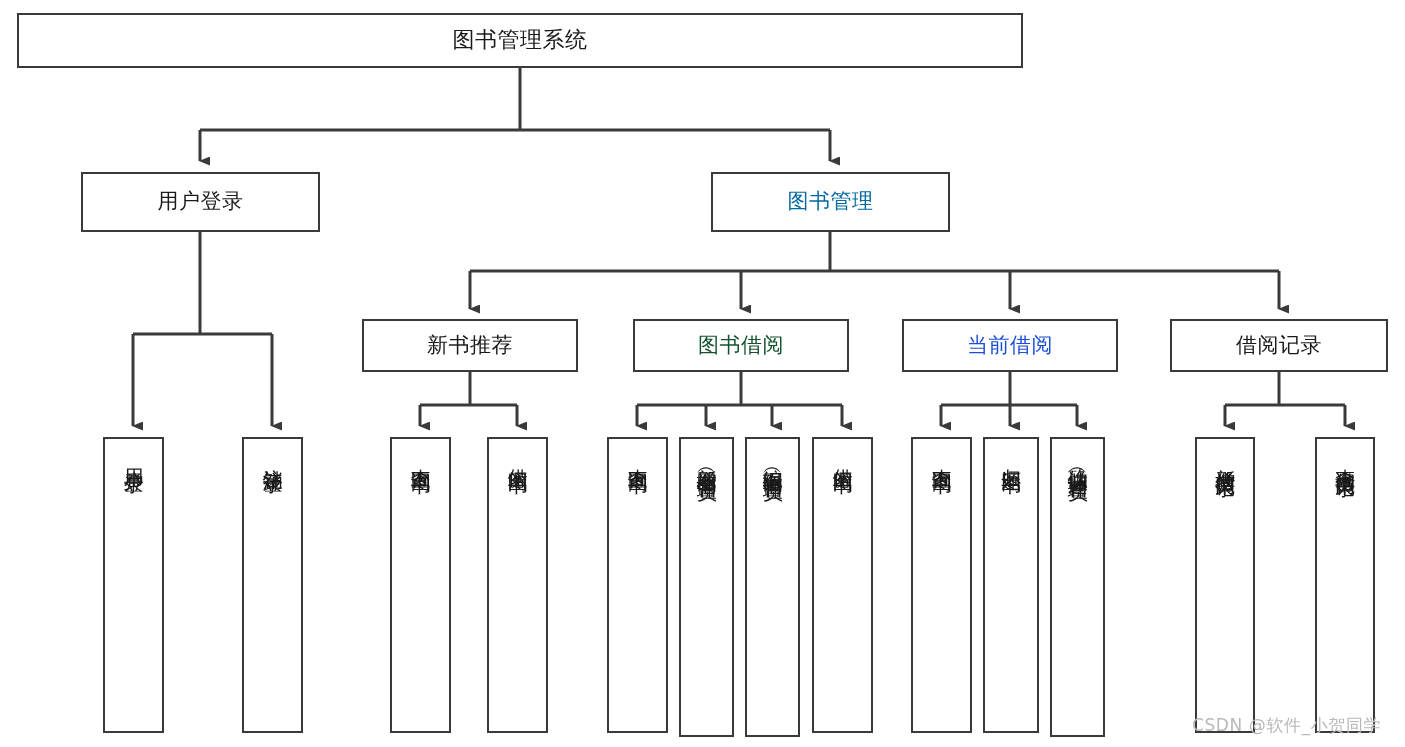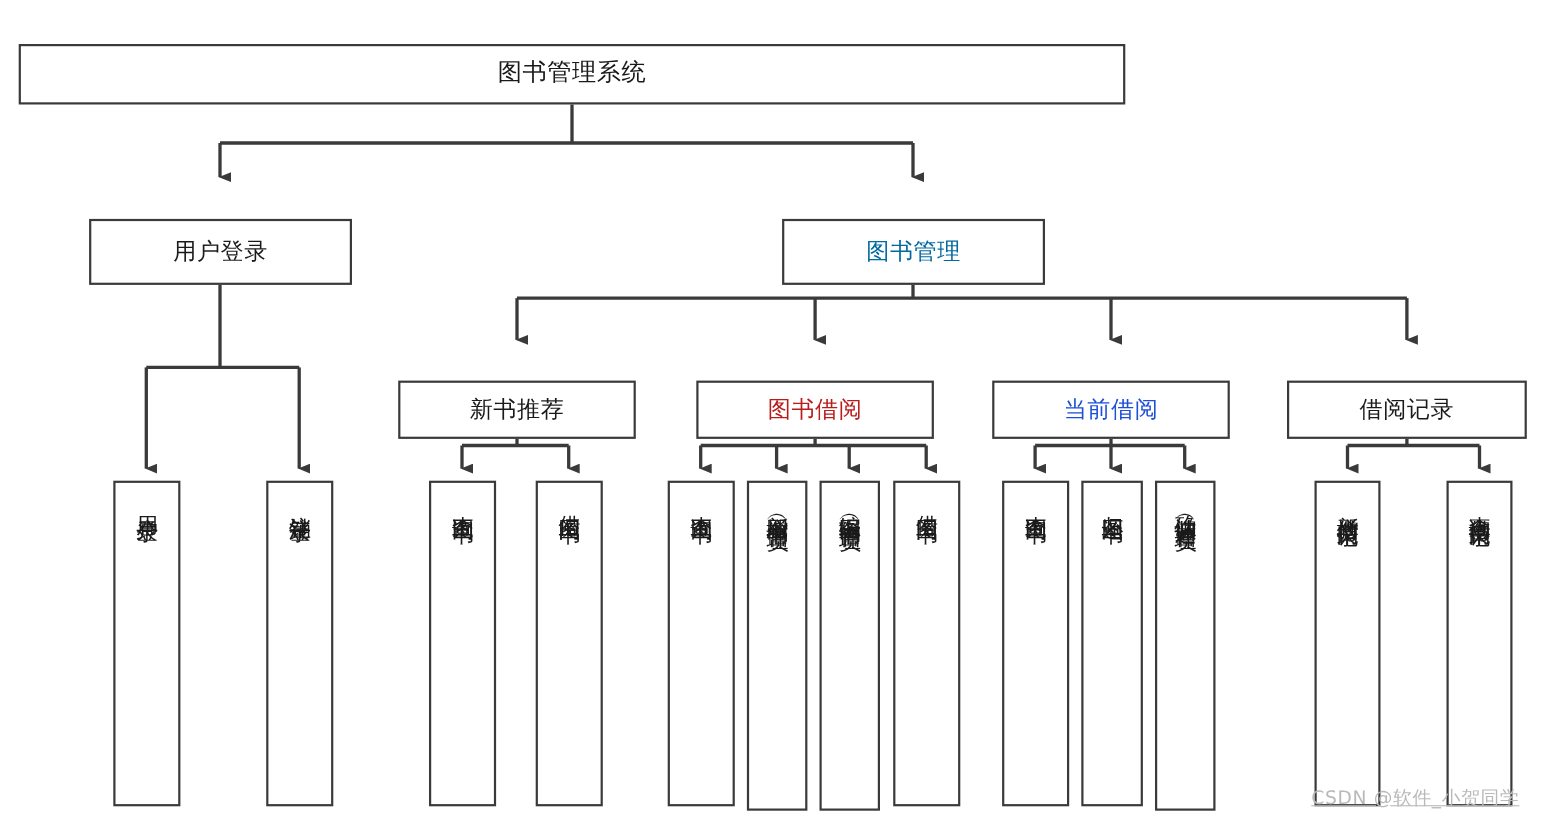--- a/index.html
+++ b/index.html
@@ -32,21 +32,20 @@
     background: #ffffff;
     display: flex;
     align-items: center;
     justify-content: center;
     color: #1a1a1a;
   }
   .node-h {
     font-size: 21px;
     letter-spacing: 0.5px;
     line-height: 1.1;
-    margin-top: 27px;
   }
   .node-v {
     font-size: 20px;
     padding: 14px 0;
     align-items: flex-start;
   }
   .vtext {
     writing-mode: vertical-rl;
     text-orientation: upright;
     letter-spacing: 2px;
@@ -127,21 +126,21 @@
   <div class="node node-h" id="l1-0" style="left: 81px; top: 172px; width: 239px; height: 60px; border-color: rgb(58, 58, 58); background: rgb(255, 255, 255); color: rgb(26, 26, 26);">
     <span>用户登录</span>
   </div>
   <div class="node node-h" id="l1-1" style="left: 711px; top: 172px; width: 239px; height: 60px; border-color: rgb(58, 58, 58); background: rgb(255, 255, 255); color: #0369a1;">
     <span>图书管理</span>
   </div>
 
   <div class="node node-h" id="l2-0" style="left: 362px; top: 319px; width: 216px; height: 53px; border-color: rgb(58, 58, 58); background: rgb(255, 255, 255); color: rgb(26, 26, 26);">
     <span>新书推荐</span>
   </div>
-  <div class="node node-h" id="l2-1" style="left: 633px; top: 319px; width: 216px; height: 53px; border-color: rgb(58, 58, 58); background: rgb(255, 255, 255); color: #b91c1c;">
+  <div class="node node-h" id="l2-1" style="left: 633px; top: 319px; width: 216px; height: 53px; border-color: rgb(58, 58, 58); background: rgb(255, 255, 255); color: #14532d;">
     <span>图书借阅</span>
   </div>
   <div class="node node-h" id="l2-2" style="left: 902px; top: 319px; width: 216px; height: 53px; border-color: rgb(58, 58, 58); background: rgb(255, 255, 255); color: #1d4ed8;">
     <span>当前借阅</span>
   </div>
   <div class="node node-h" id="l2-3" style="left: 1170px; top: 319px; width: 218px; height: 53px; border-color: rgb(58, 58, 58); background: rgb(255, 255, 255); color: rgb(26, 26, 26); justify-content: center;">
     <span>借阅记录</span>
   </div>
 
   <div class="node node-v" id="lf-0" style="left: 103px; top: 437px; width: 61px; height: 296px; border-color: rgb(58, 58, 58); background: rgb(255, 255, 255); color: rgb(26, 26, 26);">
@@ -177,15 +176,15 @@
   <div class="node node-v" id="lf-10" style="left: 1050px; top: 437px; width: 55px; height: 300px; border-color: rgb(58, 58, 58); background: rgb(255, 255, 255); color: rgb(26, 26, 26);">
     <span class="vtext">确认归还（管理员）</span>
   </div>
   <div class="node node-v" id="lf-11" style="left: 1195px; top: 437px; width: 60px; height: 296px; border-color: rgb(58, 58, 58); background: rgb(255, 255, 255); color: rgb(26, 26, 26);">
     <span class="vtext">新增借阅记录</span>
   </div>
   <div class="node node-v" id="lf-12" style="left: 1315px; top: 437px; width: 60px; height: 296px; border-color: rgb(58, 58, 58); background: rgb(255, 255, 255); color: rgb(26, 26, 26);">
     <span class="vtext">查询借阅记录</span>
   </div>
 
-  <div class="watermark" id="wm" style="left: 1192px; top: 714px; color: rgb(185, 185, 185); text-decoration: underline;">CSDN @软件_小贺同学</div>
+  <div class="watermark" id="wm" style="left: 1192px; top: 714px; color: rgb(185, 185, 185);">CSDN @软件_小贺同学</div>
 
 </div>
 
 </body></html>

